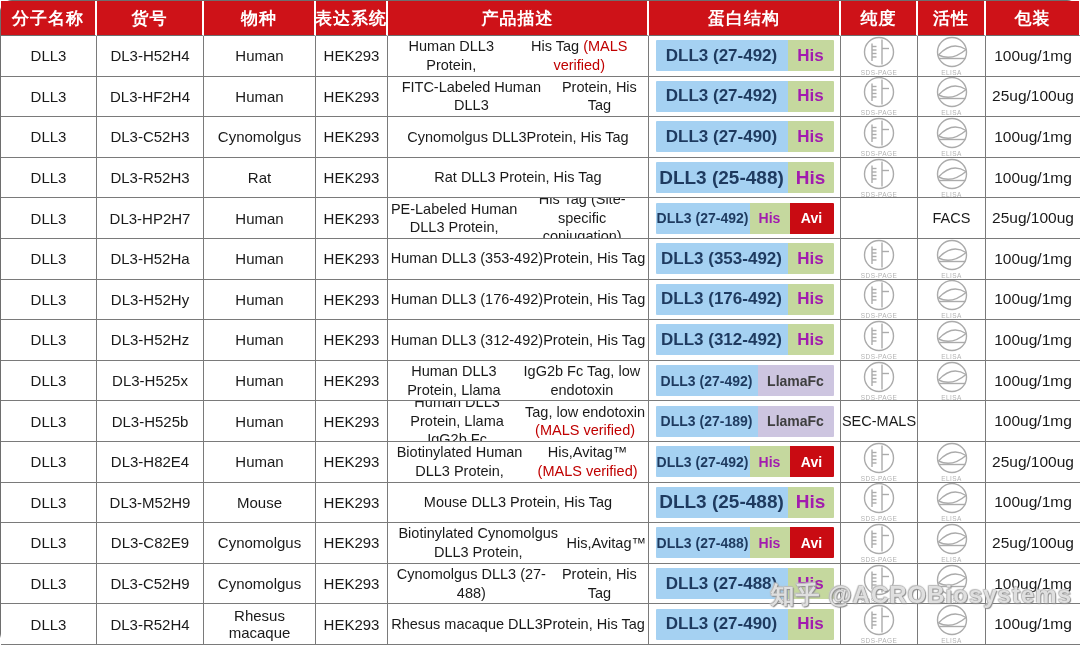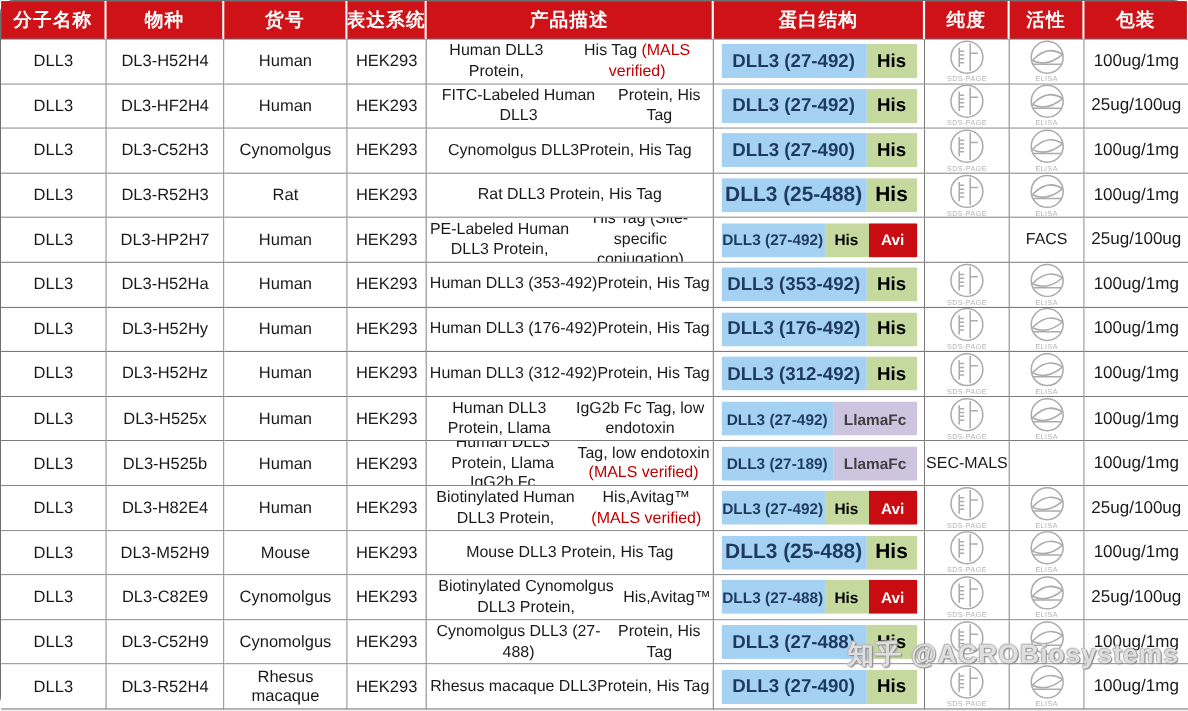--- a/index.html
+++ b/index.html
@@ -27,21 +27,21 @@
     border-right:1px solid #7a7a7a;border-bottom:1px solid #7a7a7a;
     font-size:15px;text-align:center;overflow:hidden;
   }
   .cell.desc{flex-direction:row;font-size:14.5px;line-height:1.28;padding:1px 2px;}
   .cell .red{color:var(--note_red,#c00000);}
   .cell.pack{font-size:15.5px;}
   .struct-cell{padding:0;}
   .struct-box{display:flex;width:178px;height:31px;border-radius:1px;overflow:hidden;}
   .seg{display:flex;align-items:center;justify-content:center;font-weight:bold;white-space:nowrap;}
   .seg.range{flex:1 1 auto;background:var(--range_bg,#a5d1f2);color:#1e3a5f;}
-  .seg.his{flex:0 0 46px;background:var(--his_bg,#c5d89e);color:#000000;}
+  .seg.his{flex:0 0 46px;background:var(--his_bg,#c5d89e);color:#a21caf;}
   .seg.avi{flex:0 0 46px;background:var(--avi_bg,#c90b12);color:#fff;text-align:center;}
   .seg.llamafc{flex:0 0 76px;background:var(--llamafc_bg,#cdc5e0);color:#3f3f3f;}
   .size-normal .seg{font-size:17px;}
   .size-large .seg{font-size:19px;}
   .size-small .seg{font-size:14px;}
   .size-small .seg.his{flex-basis:40px;}
   .size-small .seg.avi{flex-basis:44px;}
   .assay{display:flex;flex-direction:column;align-items:center;justify-content:center;}
   .assay svg{display:block;}
   .assay .lbl{font-size:6.5px;color:#b3b3b3;letter-spacing:.4px;margin-top:1px;white-space:nowrap;}
@@ -53,22 +53,22 @@
     text-shadow:0 0 1px #8d8d8d,0 0 2px #9a9a9a,1px 1px 1px #8d8d8d,-1px -1px 1px #cfcfcf;
     pointer-events:none;z-index:5;letter-spacing:1px;
   }
 </style>
 </head>
 <body>
 
 <div class="page">
   <div class="table" id="grid">
     <div class="th">分子名称</div>
+    <div class="th">货号</div>
     <div class="th">物种</div>
-    <div class="th">货号</div>
     <div class="th">表达系统</div>
     <div class="th">产品描述</div>
     <div class="th">蛋白结构</div>
     <div class="th">纯度</div>
     <div class="th">活性</div>
     <div class="th">包装</div>
   <div class="cell">DLL3</div>
       <div class="cell">DL3-H52H4</div>
       <div class="cell">Human</div>
       <div class="cell">HEK293</div>

